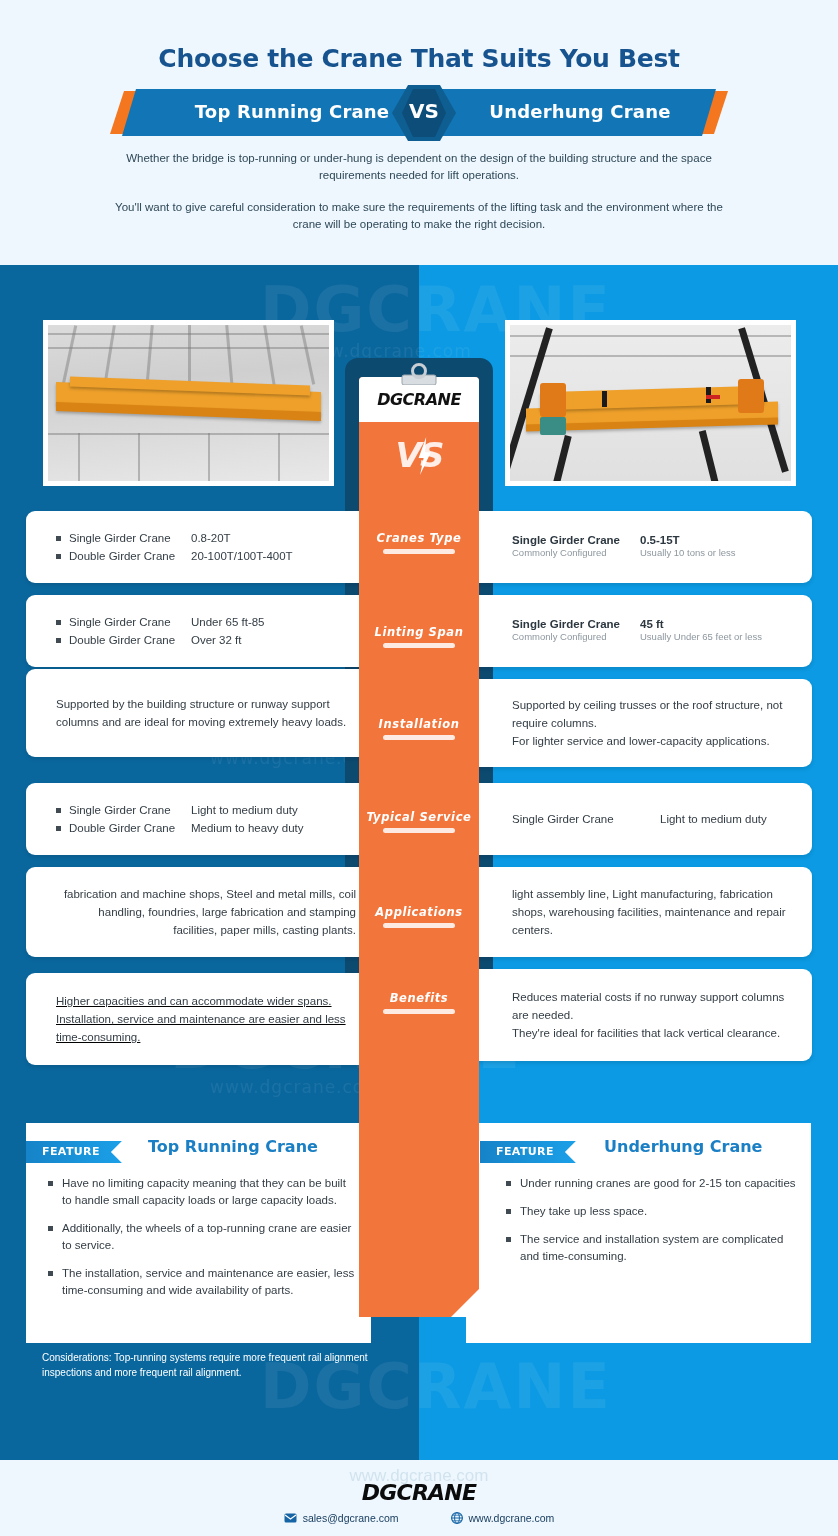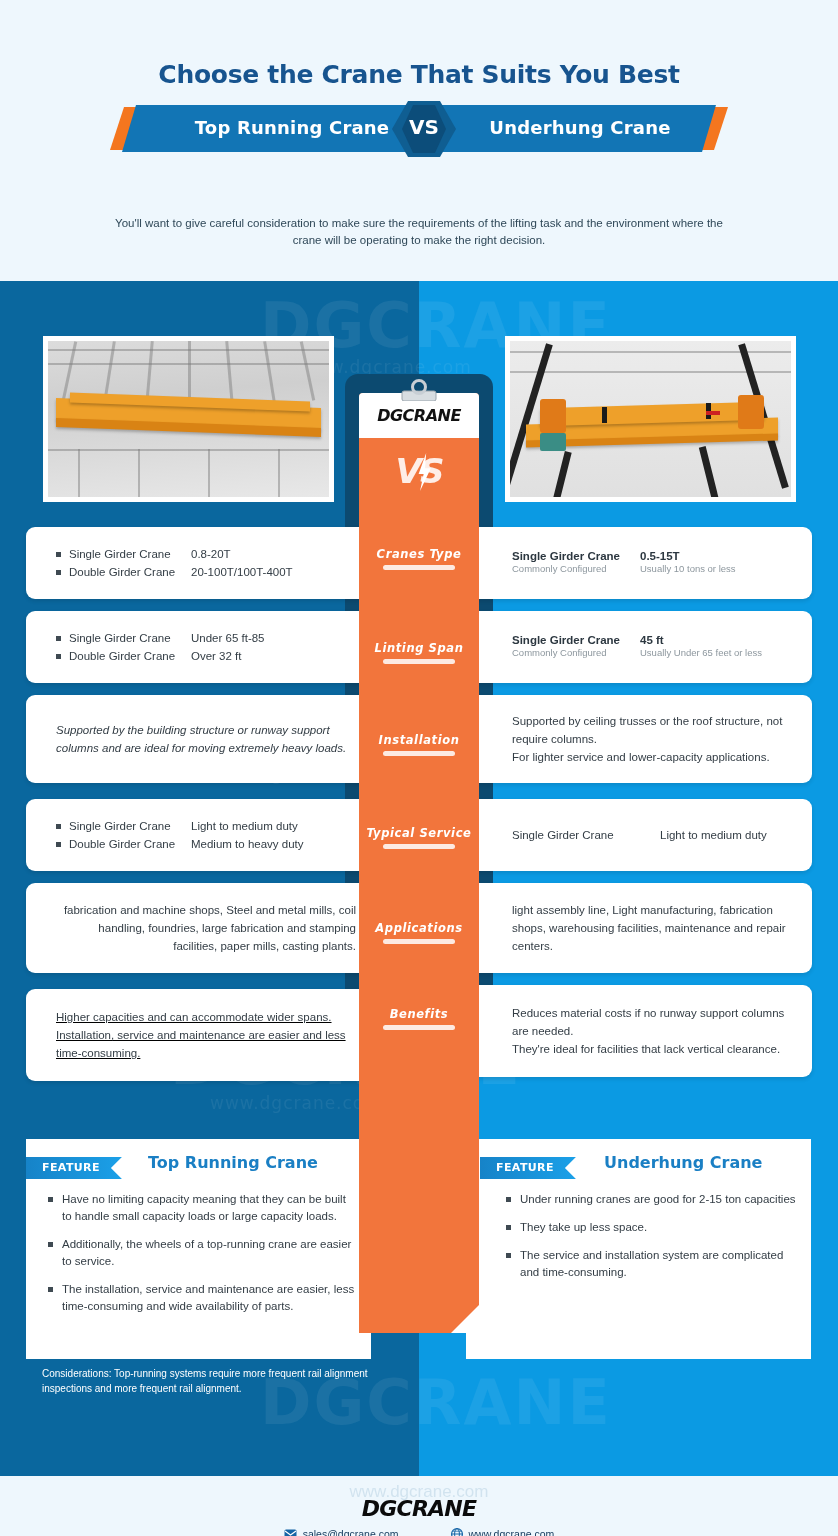--- a/index.html
+++ b/index.html
@@ -9,21 +9,20 @@
     height: 1536px;
     font-family: "Liberation Sans", sans-serif;
     background: #eef7fd;
     overflow: hidden;
   }
   .page {
     position: relative;
     width: 838px;
     height: 1444px;
     background: #eef7fd;
-    margin-top: 16px;
   }
 
   
   .top-section {
     position: absolute;
     left: 0; top: 0;
     width: 838px; height: 265px;
     background: #eef7fd;
   }
   .main-title {
@@ -426,20 +425,21 @@
       <div class="vs-accent-right"></div>
       <div class="vs-bar-left"></div>
       <div class="vs-bar-right"></div>
       <div class="vs-label left">Top Running Crane</div>
       <div class="vs-hex"></div>
       <div class="vs-hex-inner"></div>
       <div class="vs-text">VS</div>
       <div class="vs-label right">Underhung Crane</div>
     </div>
 
+    <div class="intro-p p1">Whether the bridge is top-running or under-hung is dependent on the design of the building structure and the space requirements needed for lift operations.</div>
     <div class="intro-p p2">You'll want to give careful consideration to make sure the requirements of the lifting task and the environment where the crane will be operating to make the right decision.</div>
   </div>
 
   <div class="body-section">
     <div class="half-left"></div>
     <div class="half-right"></div>
 
     <div class="wm wm-big" style="left: 260px; top: 8px;">DGCRANE</div>
     <div class="wm wm-small" style="left: 300px; top: 76px;">www.dgcrane.com</div>
     <div class="wm wm-big" style="left: 170px; top: 415px;">DGCRANE</div>
@@ -557,21 +557,21 @@
             <span class="bval">Under 65 ft-85</span>
           </li>
           <li>
             <span class="bkey">Double Girder Crane</span>
             <span class="bval">Over 32 ft</span>
           </li>
         </ul>
       </div>
     </div>
 
-    <div class="card left" style="top: 414px; height: 88px; font-style: italic;">
+    <div class="card left" style="top: 404px; height: 88px;">
       <div class="card-inner">
         <div class="para" style="width:300px;">Supported by the building structure or runway support columns and are ideal for moving extremely heavy loads.</div>
       </div>
     </div>
 
     <div class="card left" style="top: 518px; height: 72px;">
       <div class="card-inner">
         <ul class="bullets">
           <li>
             <span class="bkey">Single Girder Crane</span>

